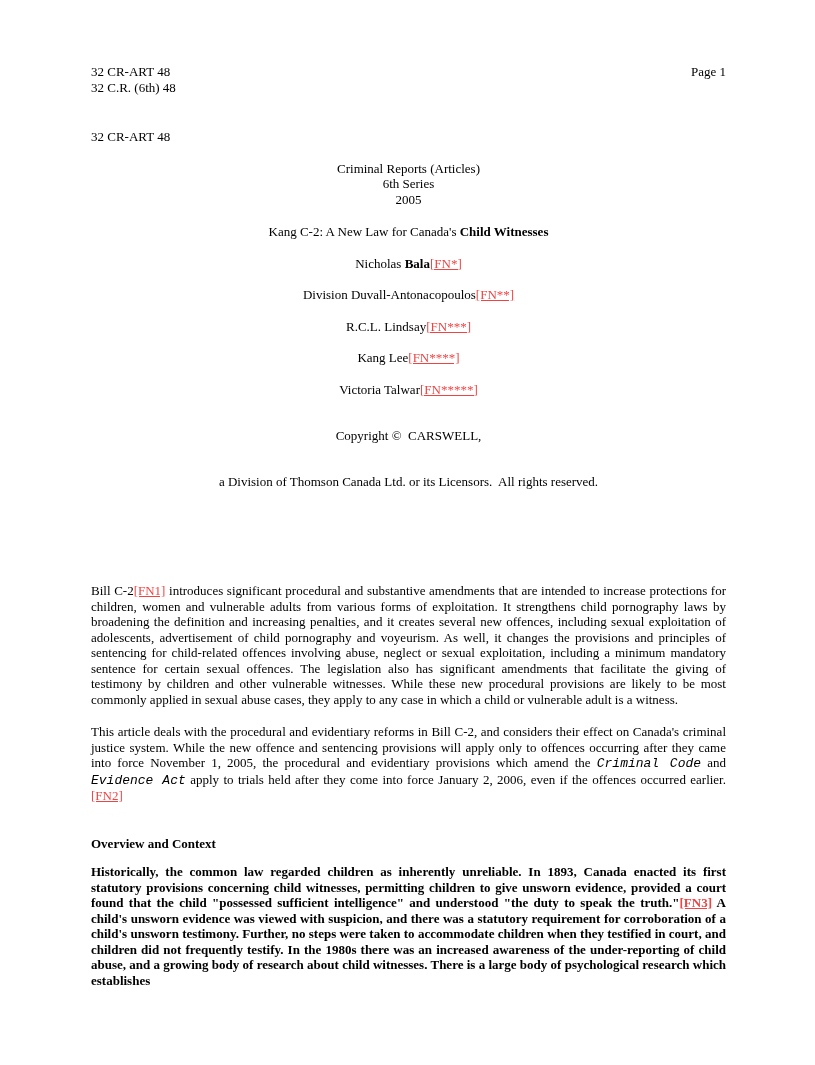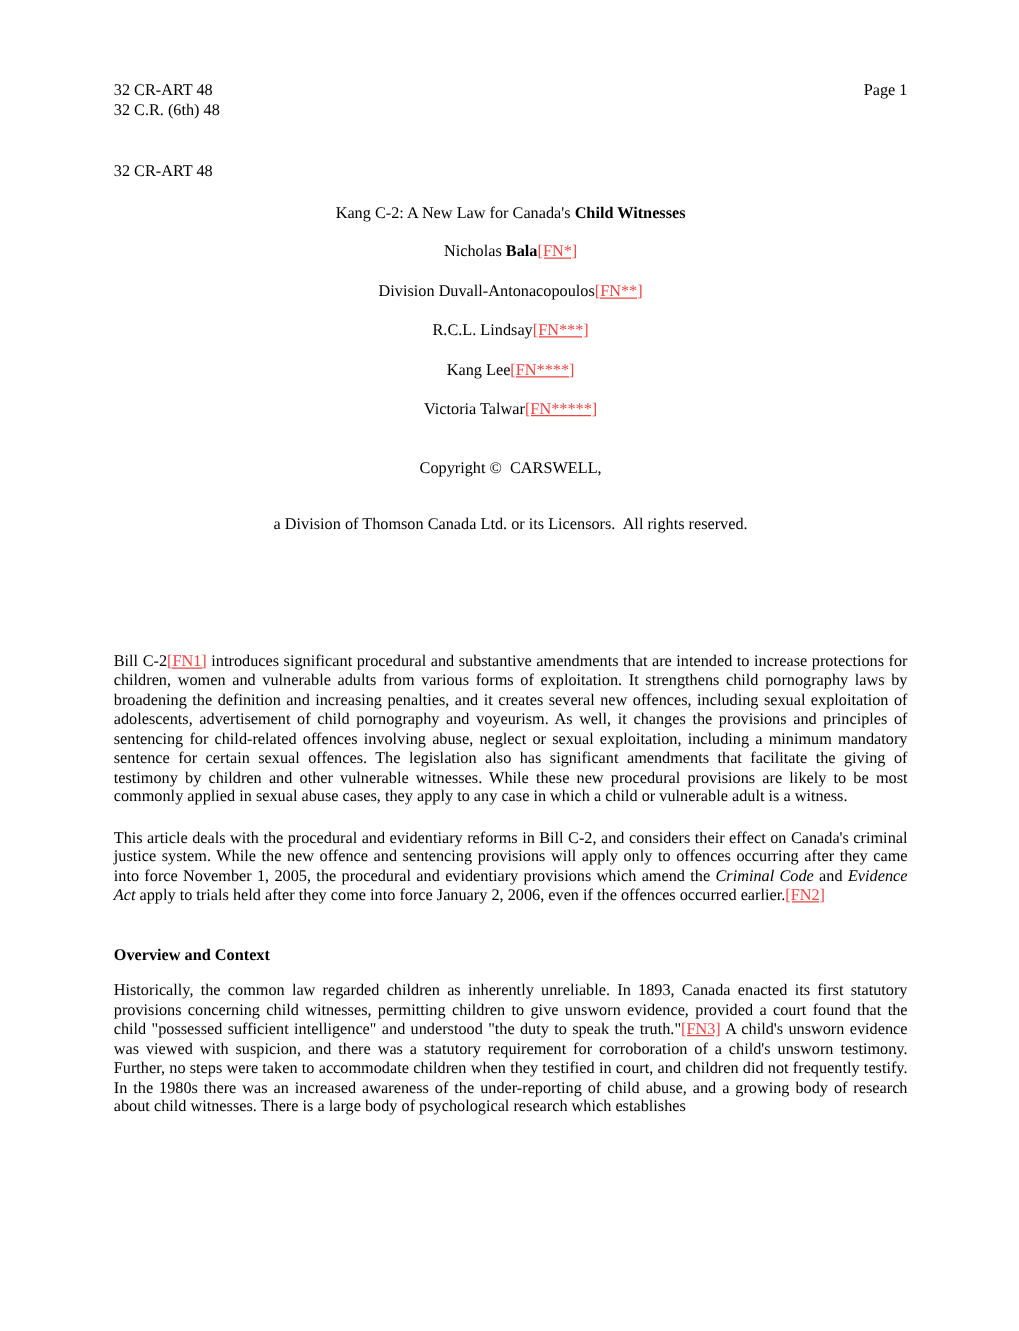--- a/index.html
+++ b/index.html
@@ -20,45 +20,50 @@
   .center { text-align: center; }
   .pub-block { margin-top: 16px; }
   .article-title { margin-top: 17px; }
   .author { margin-top: 16px; }
   .copyright-line { margin-top: 31px; }
   .division-line { margin-top: 30px; }
   .para { text-align: justify; }
   .para1 { margin-top: 94px; }
   .para2 { margin-top: 17px; }
   .section-heading { margin-top: 32px; font-weight: bold; }
-  .para3 { margin-top: 13px; }
+  .para3 { margin-top: 13px; font-weight: bold; }
   .page-footer { margin-top: 21px; }
   a.fn-link {
     color: #ef4444;
     text-decoration: underline;
     cursor: pointer;
   }
   b { font-weight: bold; }
-  i { font-style: italic; }
+  i { font-style: italic; font-family: Liberation Mono, monospace; }
 </style>
 </head>
 <body>
 
 <div class="page">
 
   <div class="header-row">
     <div>
       <div class="line">32 CR-ART 48</div>
       <div class="line cite2">32 C.R. (6th) 48</div>
     </div>
     <div>Page 1</div>
   </div>
 
   <p class="doc-number">32 CR-ART 48</p>
 
+  <div class="pub-block center">
+    <div class="line">Criminal Reports (Articles)</div>
+    <div class="line">6th Series</div>
+    <div class="line">2005</div>
+  </div>
 
   <p class="article-title center"><span>Kang C-2: A New Law for Canada's </span><b>Child Witnesses</b></p>
 
   <p class="author center"><span>Nicholas </span><b>Bala</b><a class="fn-link">[FN*]</a></p>
 
   <p class="author center"><span>Division Duvall-Antonacopoulos</span><a class="fn-link">[FN**]</a></p>
 
   <p class="author center"><span>R.C.L. Lindsay</span><a class="fn-link">[FN***]</a></p>
 
   <p class="author center"><span>Kang Lee</span><a class="fn-link">[FN****]</a></p>

